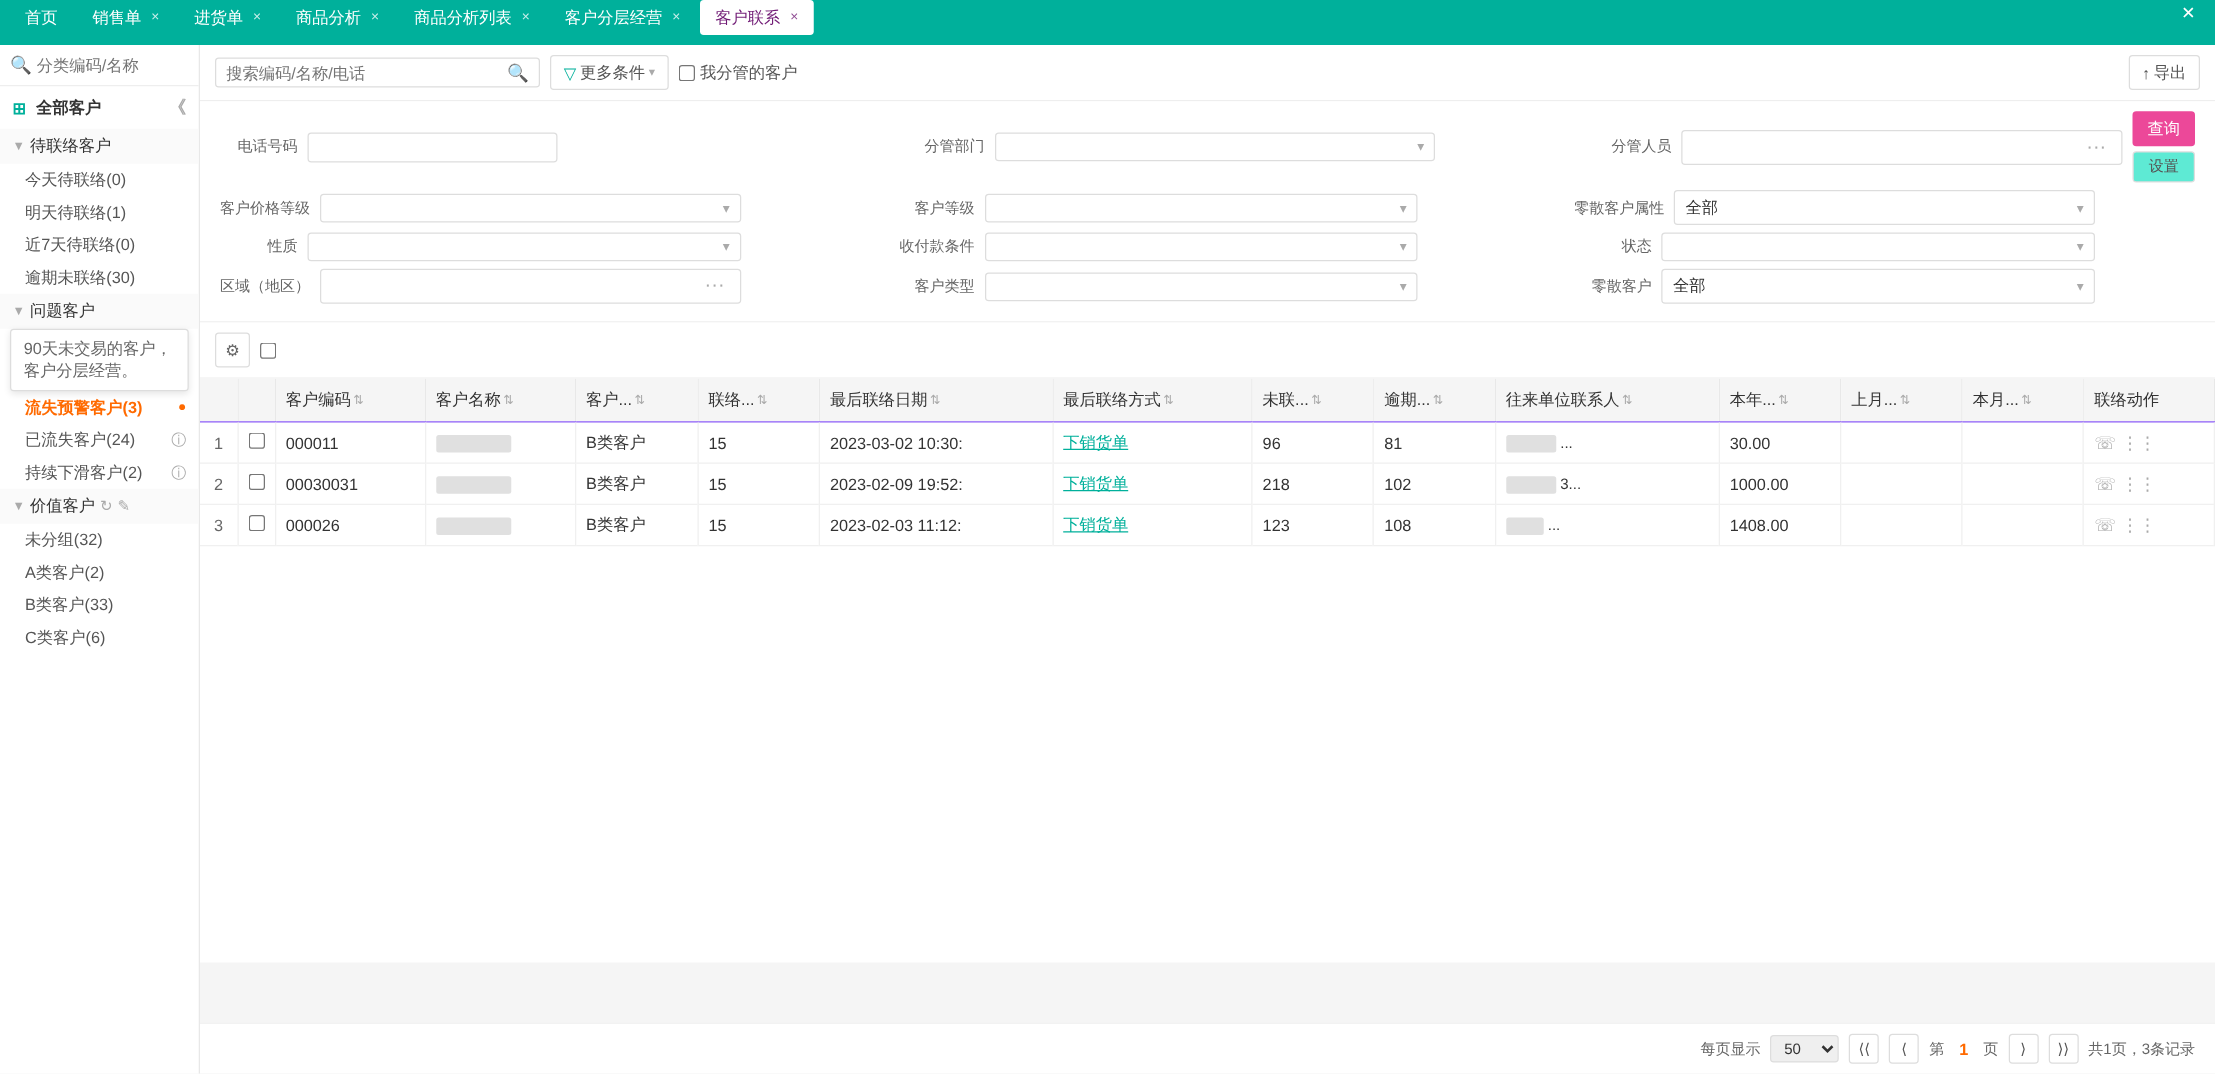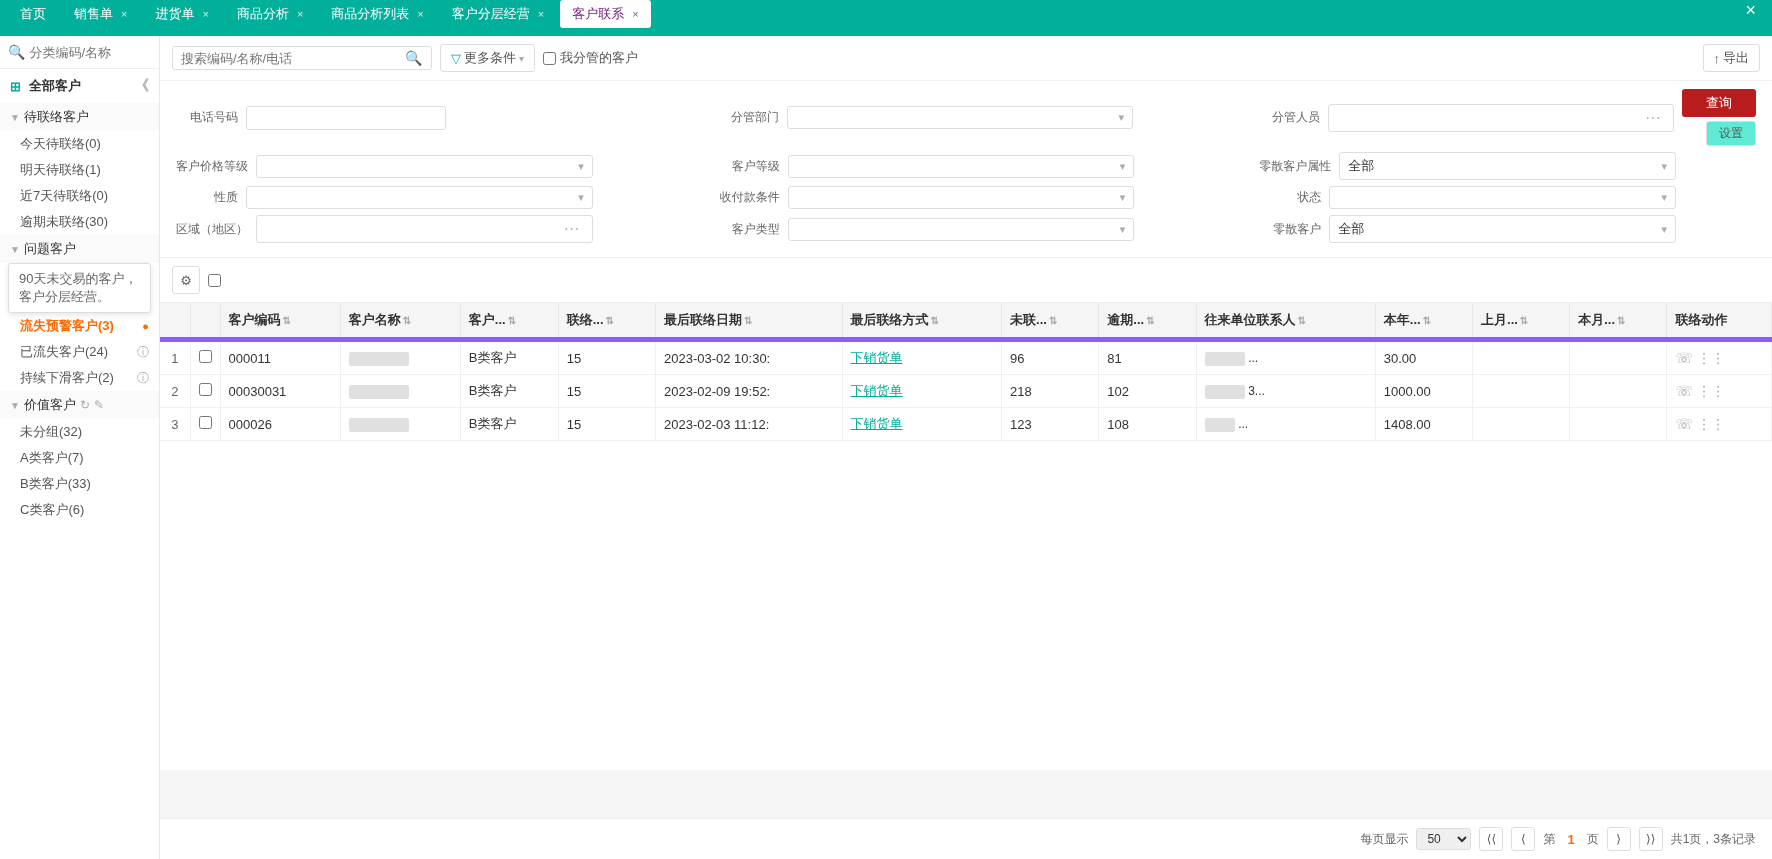--- a/index.html
+++ b/index.html
@@ -104,22 +104,22 @@
     }
     .filter-select {
       flex: 1; display: flex; align-items: center; justify-content: space-between;
       border: 1px solid #ddd; border-radius: 3px; padding: 4px 8px;
       font-size: 12px; cursor: pointer; color: #333; background: #fff; min-width: 0;
     }
     .filter-select .arrow { color: #aaa; font-size: 11px; flex-shrink: 0; }
     .filter-select-value { flex: 1; }
     .action-buttons { display: flex; flex-direction: column; gap: 4px; align-items: flex-end; padding-left: 8px; }
     .btn-query {
-      background: #b91c1c; color: #fff; border: none; border-radius: 3px;
-      padding: 5px 24px; cursor: pointer; font-size: 13px; white-space: nowrap;
+      background: #ec4899; color: #fff; border: none; border-radius: 3px;
+      padding: 5px 12px; cursor: pointer; font-size: 13px; white-space: nowrap;
     }
     .btn-settings {
       background: #5eead4; color: #555; border: 1px solid #ddd; border-radius: 3px;
       padding: 3px 12px; cursor: pointer; font-size: 12px; white-space: nowrap;
     }
     .filter-dots { color: #aaa; font-size: 16px; padding: 0 4px; cursor: pointer; }
 
     
     .table-toolbar {
       background: #fff; padding: 8px 12px; display: flex; align-items: center; gap: 8px;
@@ -127,22 +127,22 @@
     }
     .settings-icon-btn {
       width: 28px; height: 28px; display: flex; align-items: center; justify-content: center;
       border: 1px solid #ddd; border-radius: 3px; cursor: pointer; color: #666; background: #fff;
     }
 
     
     .table-container { flex: 1; overflow: auto; background: #fff; }
     table { width: 100%; border-collapse: collapse; font-size: 12px; }
     thead th {
-      background: #f5f5f5; border-bottom: 5px solid #8b5cf6; border-right: 1px solid #e8e8e8;
-      padding: 8px 8px; color: #333; font-weight: bold; white-space: nowrap;
+      background: #f5f5f5; border-bottom: 1px solid #8b5cf6; border-right: 1px solid #e8e8e8;
+      padding: 8px 8px; color: #333; font-weight: normal; white-space: nowrap;
       position: sticky; top: 0; z-index: 1; text-align: left;
     }
     thead th.sortable { cursor: pointer; }
     thead th .th-inner { display: flex; align-items: center; gap: 2px; }
     thead th .sort-icon { color: #aaa; font-size: 10px; }
     tbody tr { border-bottom: 1px solid #f0f0f0; }
     tbody td {
       padding: 7px 8px; color: #333; border-right: 1px solid #f0f0f0; white-space: nowrap;
     }
     .td-link { color: #00b09b; text-decoration: underline; cursor: pointer; }
@@ -275,21 +275,21 @@
     <div class="sidebar-group-header">
       <span class="triangle">▼</span>
       <span>价值客户</span>
       <span class="edit-icon">↻</span>
       <span class="edit-icon">✎</span>
     </div>
     <div class="sidebar-item">
       <span>未分组(32)</span>
     </div>
     <div class="sidebar-item">
-      <span>A类客户(7)</span>
+      <span>A类客户(2)</span>
     </div>
     <div class="sidebar-item">
       <span>B类客户(33)</span>
     </div>
     <div class="sidebar-item">
       <span>C类客户(6)</span>
     </div>
   </div>
 
   <div class="content-area">

